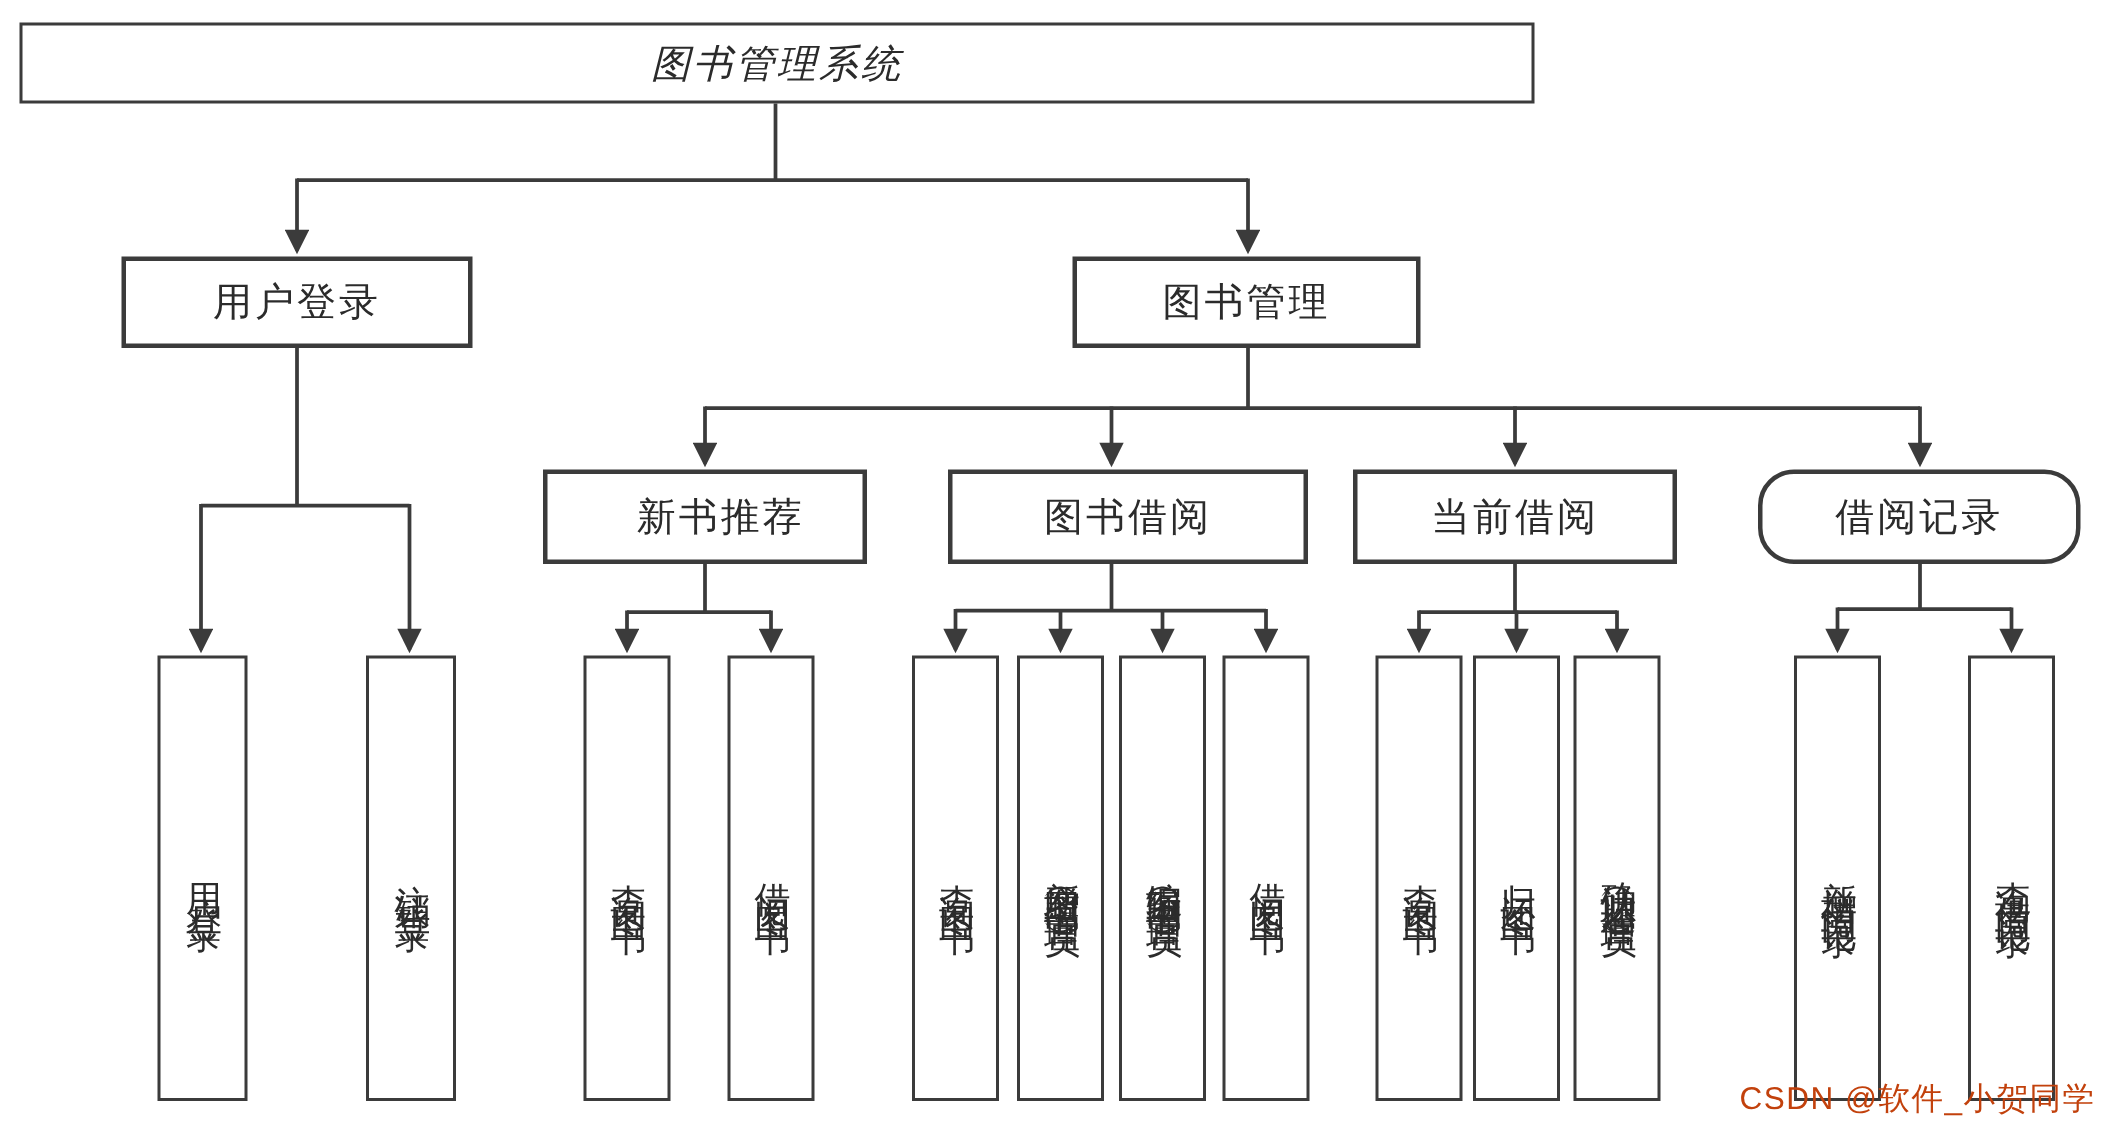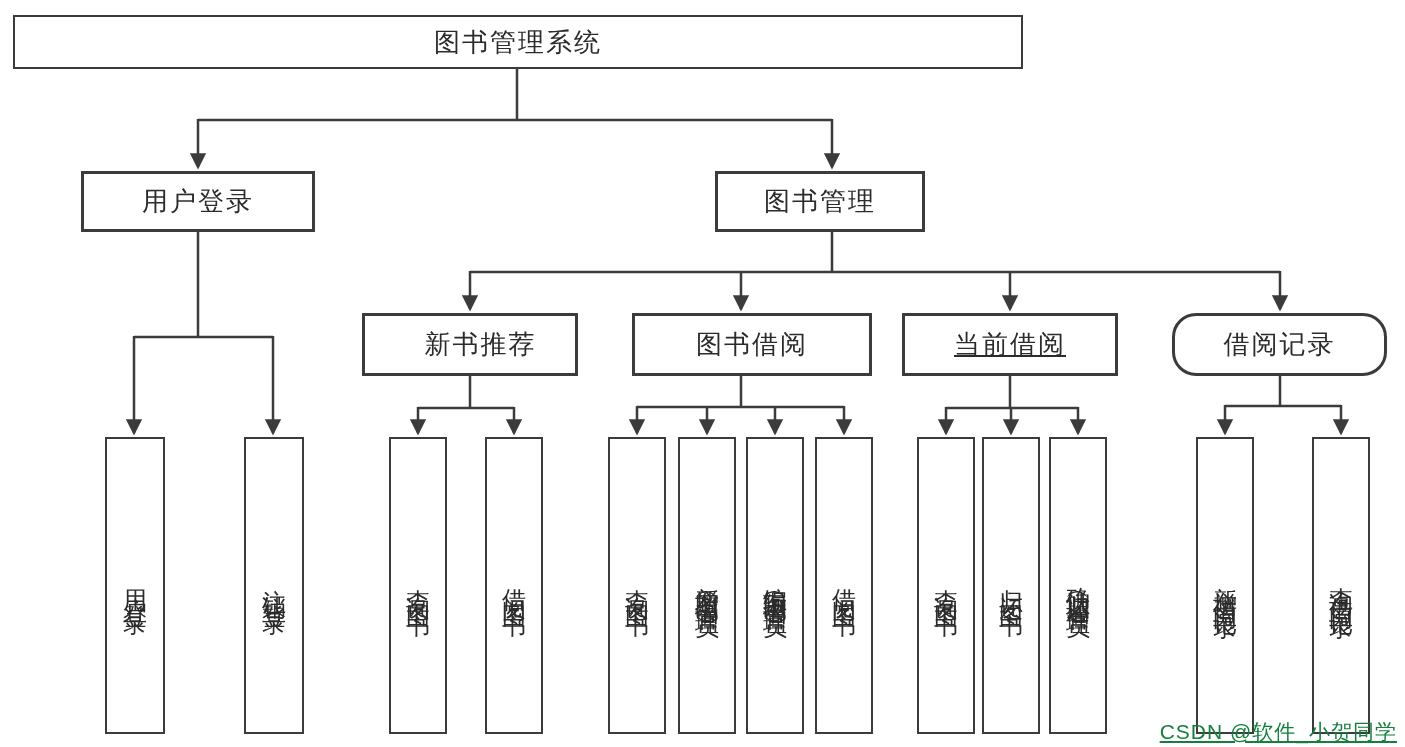--- a/index.html
+++ b/index.html
@@ -50,25 +50,24 @@
     font-size: 24px;
     letter-spacing: 8px;
     z-index: 2;
     color: #2b2b2b;
   }
   .watermark {
     position: absolute;
     right: 8px;
     bottom: 1px;
     font-size: 21px;
-    color: #15803d;
+    color: #c2410c;
     letter-spacing: 1px;
     z-index: 3;
     white-space: nowrap;
-    text-decoration: underline;
   }
 </style>
 </head>
 <body>
 
 <div class="canvas">
 
   <svg class="wires" viewBox="0 0 1405 747" xmlns="http://www.w3.org/2000/svg">
     <defs>
       <marker id="arw" viewBox="0 0 10 10" refX="8.5" refY="5" markerWidth="9.5" markerHeight="6.5" orient="auto" markerUnits="strokeWidth">
@@ -124,28 +123,28 @@
     </g>
 
     <g>
       <line x1="1280" y1="376" x2="1280" y2="407"></line>
       <line x1="1225" y1="406" x2="1341" y2="406"></line>
       <line x1="1225" y1="405" x2="1225" y2="433" marker-end="url(#arw)"></line>
       <line x1="1341" y1="405" x2="1341" y2="433" marker-end="url(#arw)"></line>
     </g>
   </svg>
 
-  <div class="node root" style="left:13px; top:15px; width:1010px; height:54px;">图书管理系统</div>
+  <div class="node root" style="left:13px; top:15px; width:1010px; height:54px;font-style:italic;">图书管理系统</div>
 
   <div class="node" style="left:81px; top:171px; width:234px; height:61px;">用户登录</div>
-  <div class="node" style="left:715px; top:171px; width:210px; height:61px;">图书管理</div>
+  <div class="node" style="left:715px; top:171px; width:232px; height:61px;">图书管理</div>
 
   <div class="node" style="left:362px; top:313px; width:216px; height:63px;padding-left:21px;">新书推荐</div>
   <div class="node" style="left:632px; top:313px; width:240px; height:63px;">图书借阅</div>
-  <div class="node" style="left:902px; top:313px; width:216px; height:63px;text-decoration:underline;">当前借阅</div>
+  <div class="node" style="left:902px; top:313px; width:216px; height:63px;">当前借阅</div>
   <div class="node" style="left:1172px; top:313px; width:215px; height:63px;border-radius:24px;">借阅记录</div>
 
   <div class="leaf" style="left:105px; width:60px;">用户登录</div>
   <div class="leaf" style="left:244px; width:60px;">注销登录</div>
 
   <div class="leaf" style="left:389px;">查询图书</div>
   <div class="leaf" style="left:485px;">借阅图书</div>
 
   <div class="leaf" style="left:608px;">查询图书</div>
   <div class="leaf" style="left:678px; letter-spacing:4px;">新增图书（管理员）</div>

